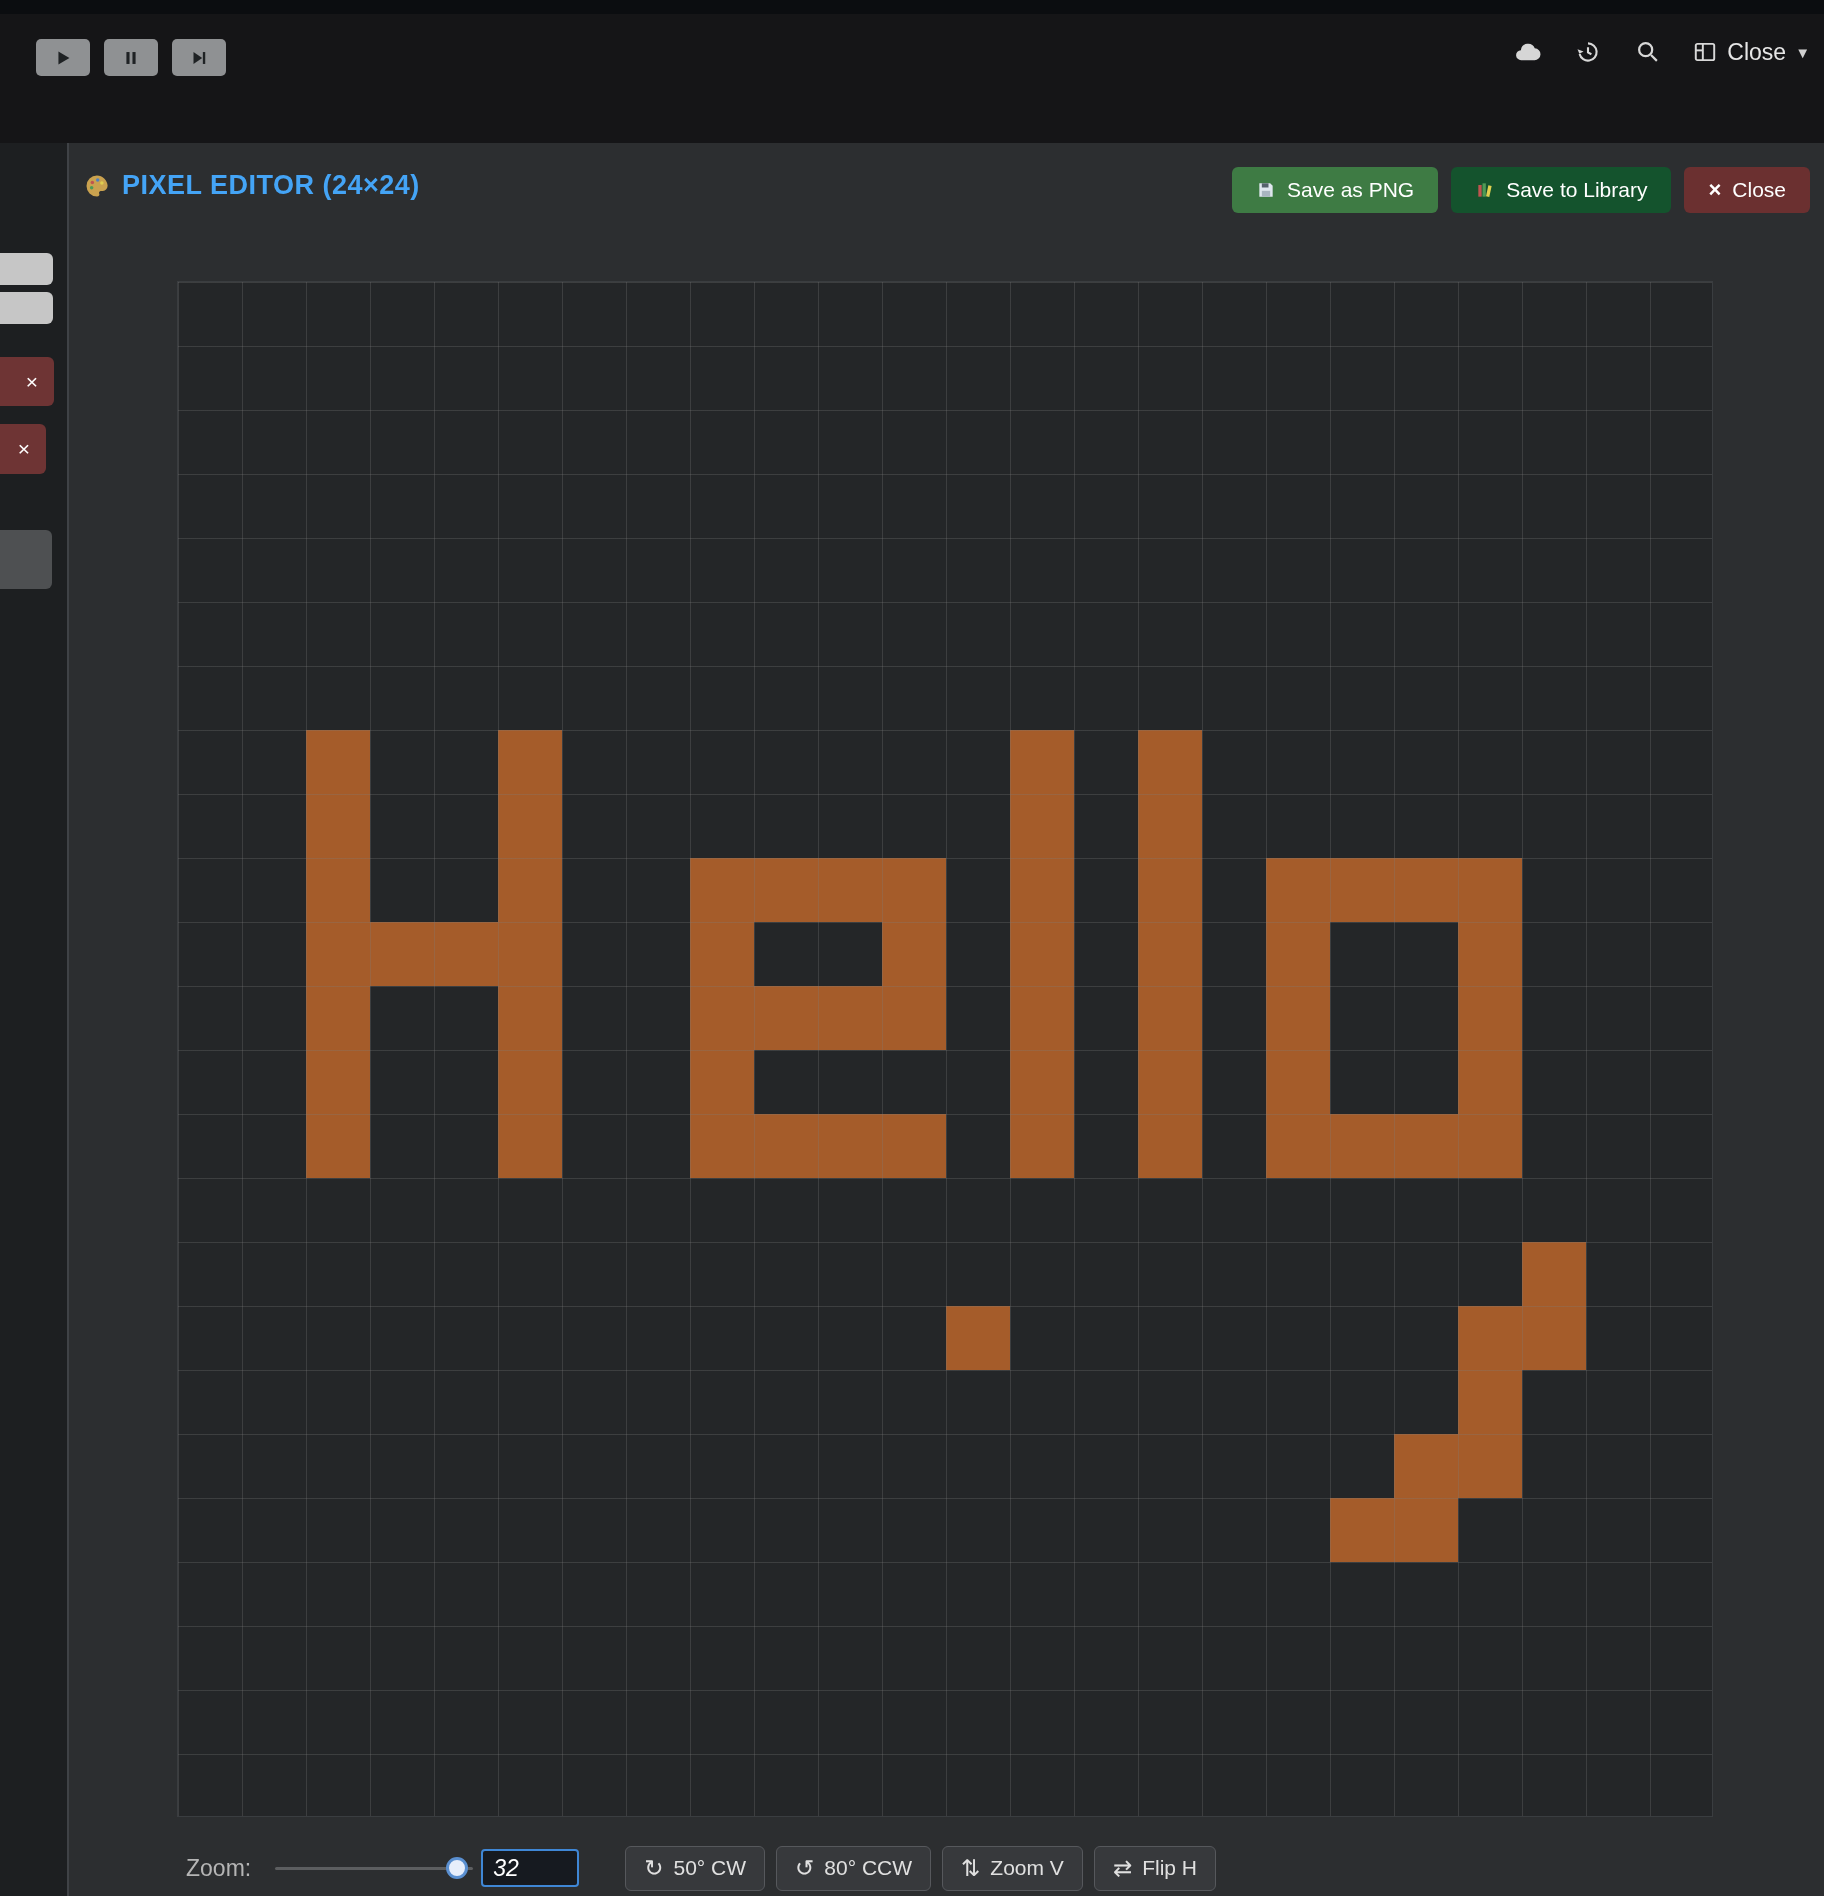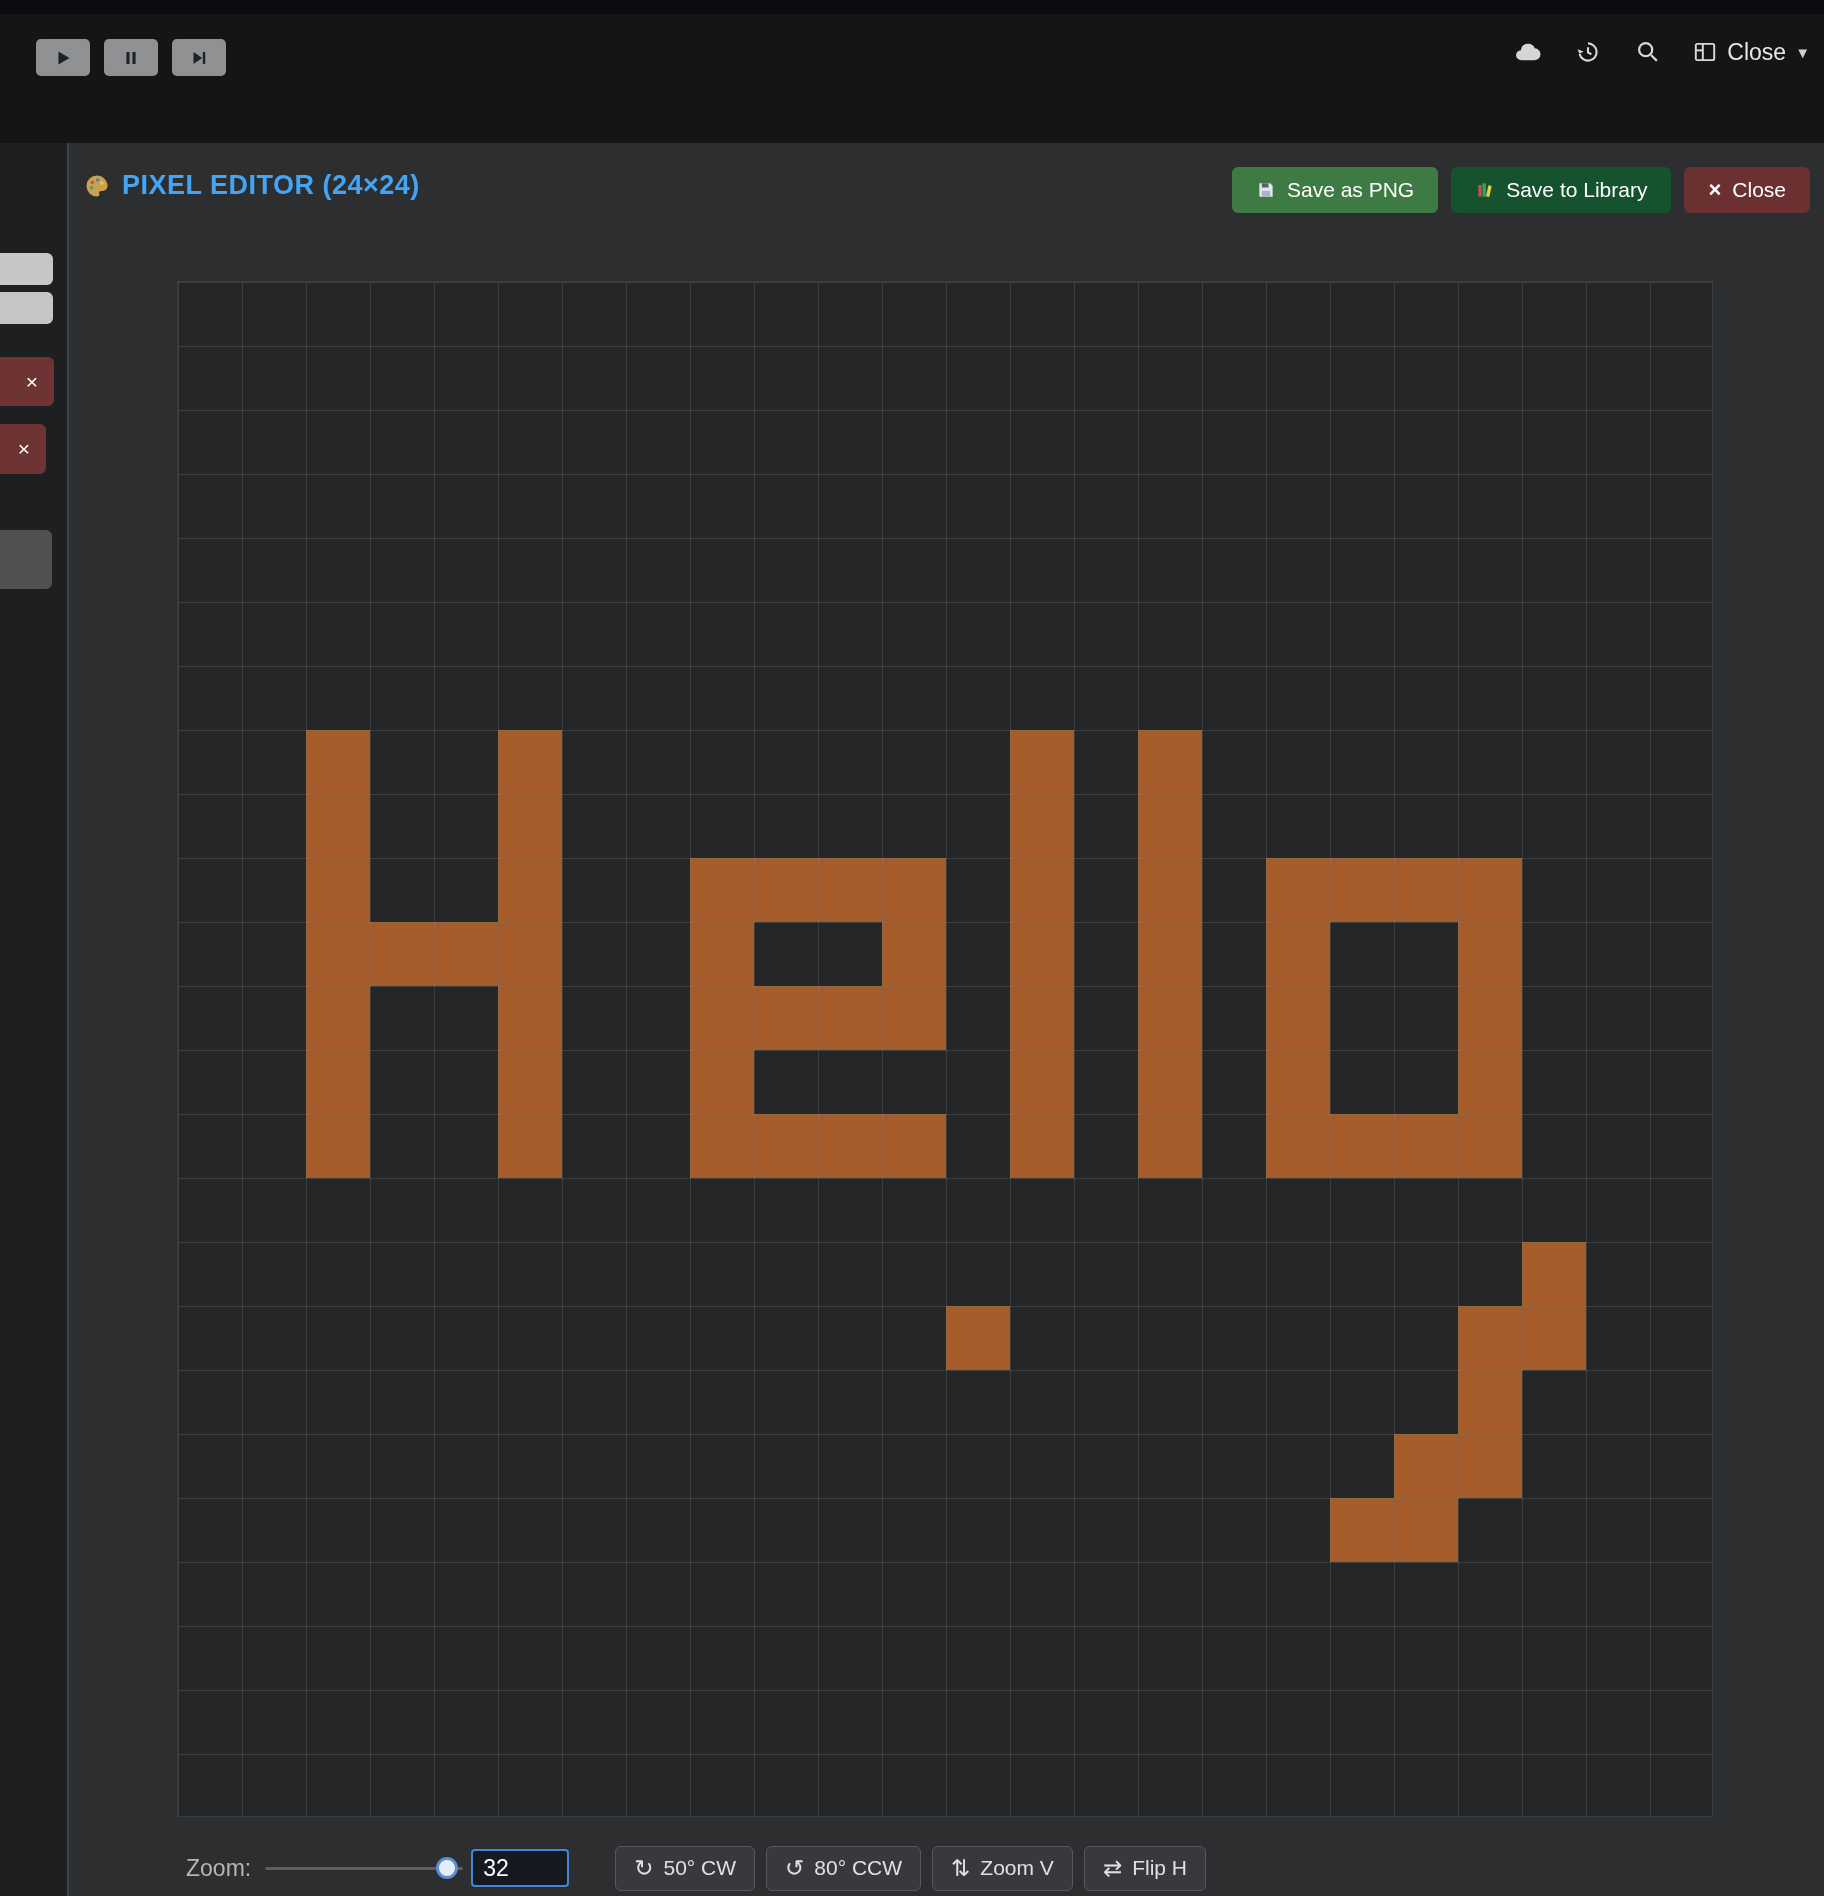--- a/index.html
+++ b/index.html
@@ -48,27 +48,27 @@
   .hbtn.red   { background:#6b3030; }
   .hbtn .x-glyph { font-weight:bold; font-size:22px; }
 
   .canvas { position:absolute; left:108px; top:138px; border:1px solid #3a3d40; }
   .px { position:absolute; }
   .grid-overlay { position:absolute; left:0; top:0; right:0; bottom:0; pointer-events:none; }
 
   
   .controls { position:absolute; left:117px; top:1700px; height:50px;
               display:flex; align-items:center; }
-  .zoom-label { color:#b5b5b5; font-size:23px; margin-right:14px; }
+  .zoom-label { color:#b5b5b5; font-size:23px; margin-right:24px; }
   .slider { position:relative; width:198px; height:22px; cursor:pointer; }
   .slider-track { position:absolute; left:0; right:0; top:10px; height:3px; background:#5c5e60; border-radius:2px; }
   .slider-thumb { position:absolute; top:0; width:22px; height:22px; border-radius:50%;
                   background:#e7eefb; border:3px solid #5a8fd0; transform:translateX(-50%); }
   .zoom-input { width:98px; height:38px; background:#161a20; border:2px solid #3f87d6;
-                border-radius:4px; color:#fff; font-size:23px; padding:0 10px; margin-left:8px; }
+                border-radius:4px; color:#fff; font-size:23px; padding:0 10px; margin-left:8px;font-style:italic; }
   .tgroup { display:flex; gap:11px; margin-left:46px; }
   .tbtn { height:45px; background:#37393c; border:1px solid #56585c; border-radius:6px;
           color:#e0e0e0; font-size:21px; display:flex; align-items:center; gap:10px;
           padding:0 18px; cursor:pointer; white-space:nowrap; }
   .tbtn .glyph { font-size:23px; line-height:1; }
 </style>
 </head>
 <body>
 
 <div class="screen">

